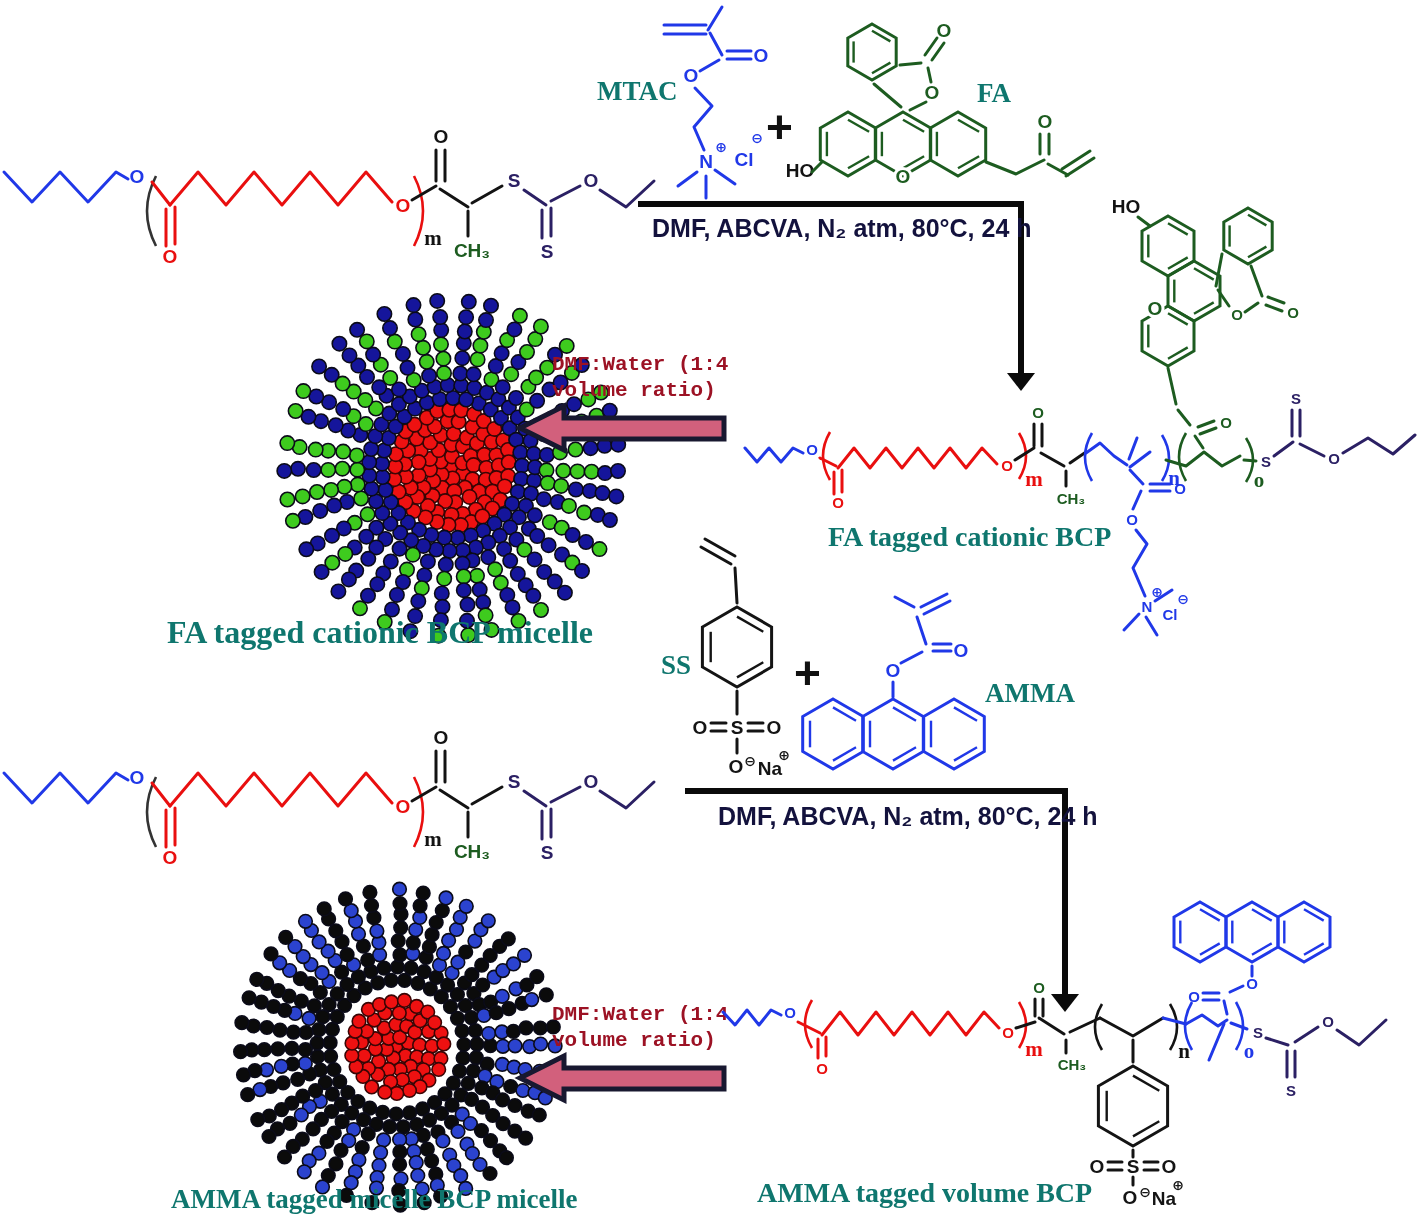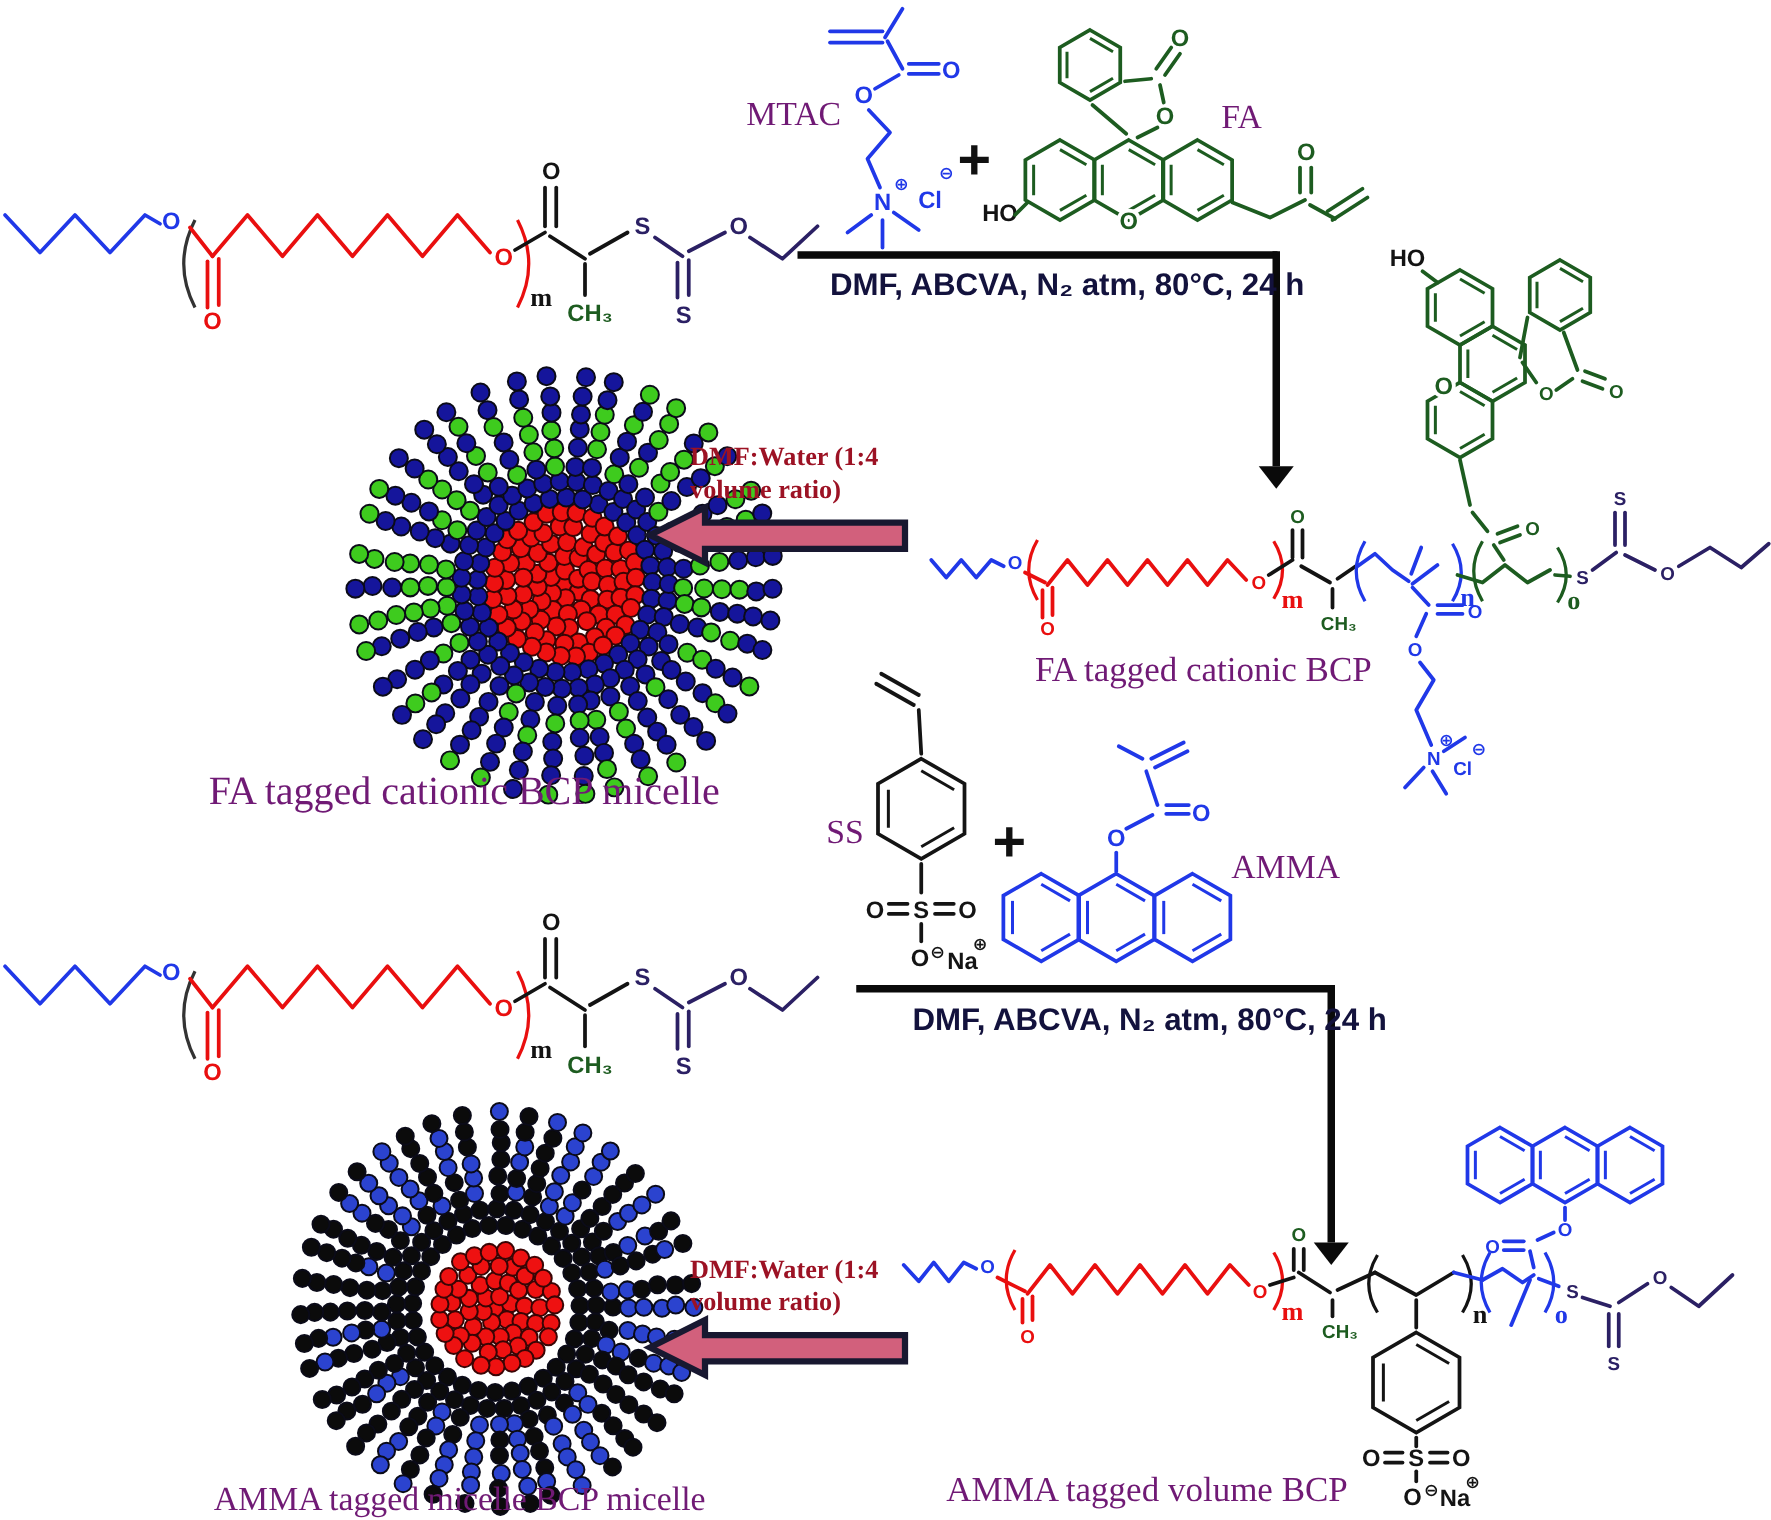--- a/index.html
+++ b/index.html
@@ -1,23 +1,23 @@
 <!DOCTYPE html>
 <html><head>
 <meta charset="utf-8">
 <style>
   html,body{margin:0;padding:0;background:#fff;}
   #canvas{position:relative;width:1417px;height:1216px;background:#ffffff;overflow:hidden;
           font-family:"Liberation Serif","DejaVu Serif",serif;}
-  .struct-label{position:absolute;font-weight:normal;color:#701a75;white-space:nowrap;
+  .struct-label{position:absolute;font-weight:bold;color:#0f766e;white-space:nowrap;
       font-family:"Liberation Serif","DejaVu Serif",serif;}
   .cond-label{position:absolute;font-weight:bold;color:#13123d;white-space:nowrap;
-      font-family:"Liberation Sans","DejaVu Sans",sans-serif;font-size:25px;margin-left:12px;}
+      font-family:"Liberation Sans","DejaVu Sans",sans-serif;font-size:25px;}
   .solv-label{position:absolute;font-weight:bold;color:#9c1224;white-space:nowrap;
-      font-family:Liberation Serif, serif;font-size:21px;line-height:1.25;}
+      font-family:Liberation Mono, monospace;font-size:21px;line-height:1.25;}
   .plus-sign{position:absolute;font-weight:bold;color:#111;
       font-family:"Liberation Sans","DejaVu Sans",sans-serif;font-size:46px;}
   .rline{position:absolute;background:#0a0a0a;}
   .rhead{position:absolute;width:0;height:0;border-left:14px solid transparent;
       border-right:14px solid transparent;border-top:18px solid #0a0a0a;}
   svg{position:absolute;overflow:visible;}
   svg .bond{fill:none;stroke-linecap:round;stroke-linejoin:round;stroke-width:3;}
   svg text.atom{font:bold 19px "Liberation Sans","DejaVu Sans",sans-serif;text-anchor:middle;}
   svg text.atom-sm{font:bold 15px "Liberation Sans","DejaVu Sans",sans-serif;text-anchor:middle;}
   svg text.chg{font:bold 14px "DejaVu Sans",sans-serif;text-anchor:middle;}

